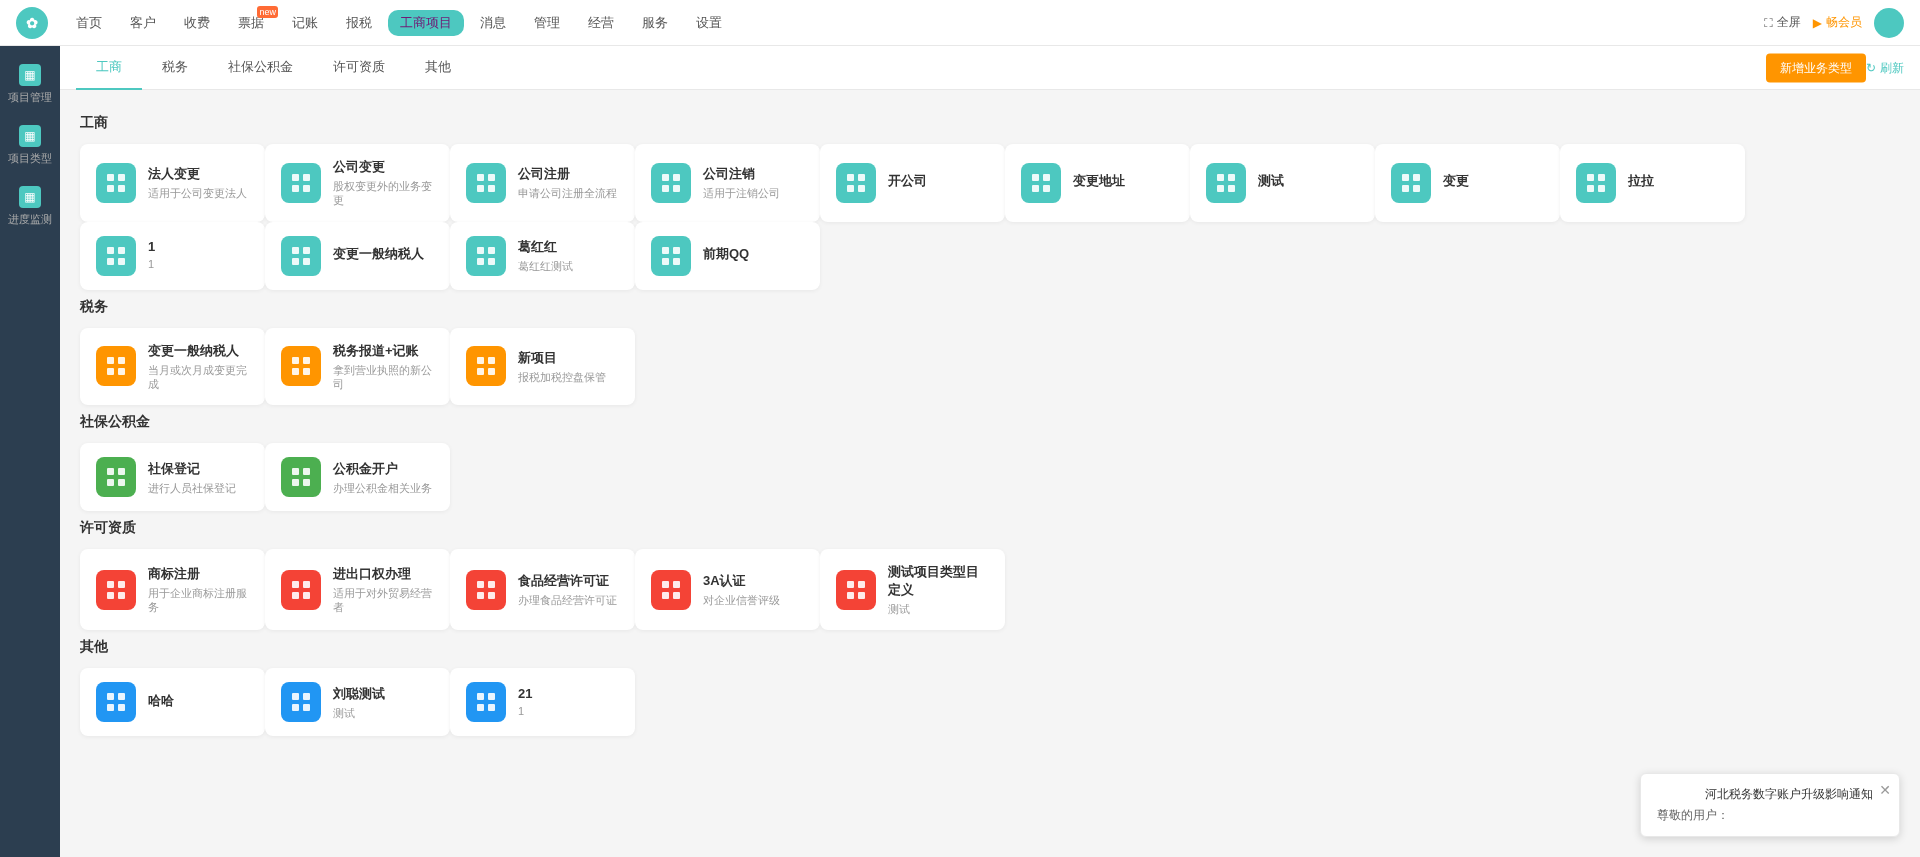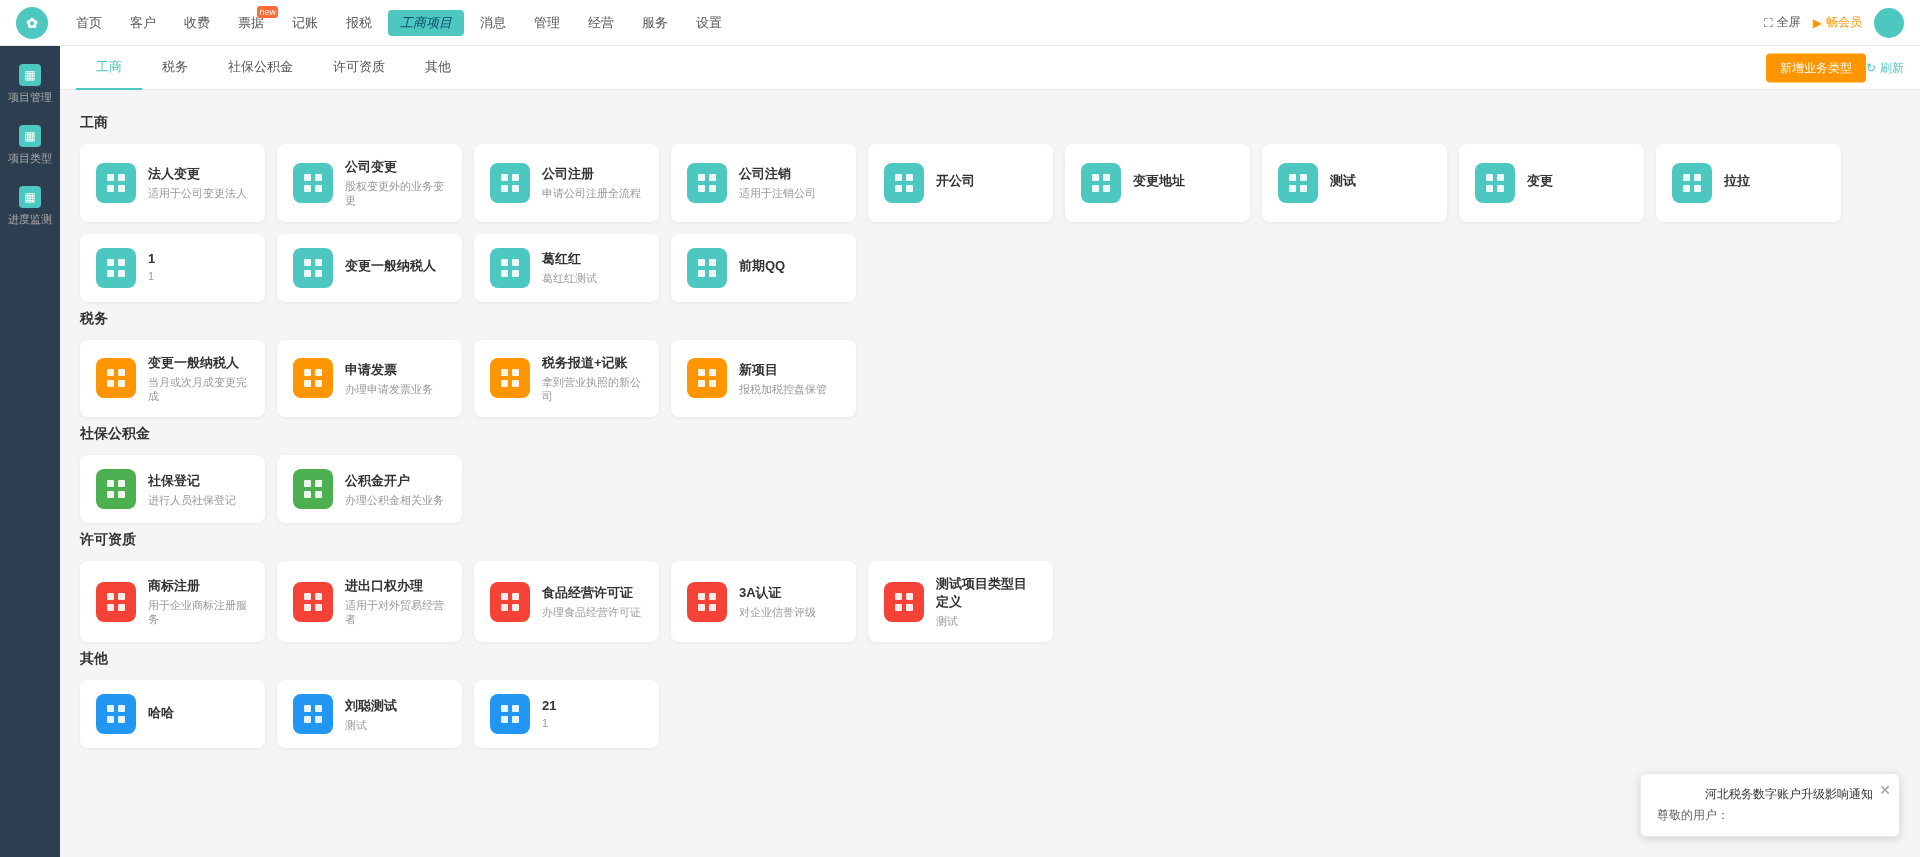--- a/index.html
+++ b/index.html
@@ -31,23 +31,22 @@
     .nav-item {
       padding: 4px 12px;
       cursor: pointer;
       border-radius: 4px;
       font-size: 13px;
       color: #555;
       position: relative;
     }
     .nav-item.active {
       background: #4dc8c0;
-      color: #0c4a6e;
-      border-radius: 4px;
-      font-style: italic;
+      color: #701a75;
+      border-radius: 10px;
     }
     .nav-item .badge-new {
       position: absolute;
       top: -4px; right: -2px;
       background: #ff6b35;
       color: white;
       font-size: 9px;
       padding: 1px 2px;
       border-radius: 3px;
     }
@@ -149,21 +148,20 @@
       font-size: 14px;
       font-weight: 600;
       color: #333;
       margin-bottom: 12px;
       margin-top: 8px;
     }
 
     .cards-grid {
       display: flex;
       flex-wrap: wrap;
-      gap: 12px;
       margin-bottom: 8px;
     }
 
     .card {
       background: #fff;
       border-radius: 8px;
       padding: 14px 16px;
       display: flex; align-items: center; gap: 12px;
       width: 185px;
       cursor: pointer;
@@ -489,34 +487,20 @@
           <div class="card">
             <div class="card-icon orange">
               <svg width="22" height="22" viewBox="0 0 22 22" fill="none">
       <rect x="2" y="2" width="7" height="7" rx="1" fill="white" opacity="0.9"></rect>
       <rect x="13" y="2" width="7" height="7" rx="1" fill="white" opacity="0.9"></rect>
       <rect x="2" y="13" width="7" height="7" rx="1" fill="white" opacity="0.9"></rect>
       <rect x="13" y="13" width="7" height="7" rx="1" fill="white" opacity="0.9"></rect>
     </svg>
             </div>
             <div class="card-text">
-              <div class="card-title">申请发票</div>
-              <div class="card-desc">办理申请发票业务</div>
-            </div>
-          </div>
-          <div class="card">
-            <div class="card-icon orange">
-              <svg width="22" height="22" viewBox="0 0 22 22" fill="none">
-      <rect x="2" y="2" width="7" height="7" rx="1" fill="white" opacity="0.9"></rect>
-      <rect x="13" y="2" width="7" height="7" rx="1" fill="white" opacity="0.9"></rect>
-      <rect x="2" y="13" width="7" height="7" rx="1" fill="white" opacity="0.9"></rect>
-      <rect x="13" y="13" width="7" height="7" rx="1" fill="white" opacity="0.9"></rect>
-    </svg>
-            </div>
-            <div class="card-text">
               <div class="card-title">税务报道+记账</div>
               <div class="card-desc">拿到营业执照的新公司</div>
             </div>
           </div>
           <div class="card">
             <div class="card-icon orange">
               <svg width="22" height="22" viewBox="0 0 22 22" fill="none">
       <rect x="2" y="2" width="7" height="7" rx="1" fill="white" opacity="0.9"></rect>
       <rect x="13" y="2" width="7" height="7" rx="1" fill="white" opacity="0.9"></rect>
       <rect x="2" y="13" width="7" height="7" rx="1" fill="white" opacity="0.9"></rect>

